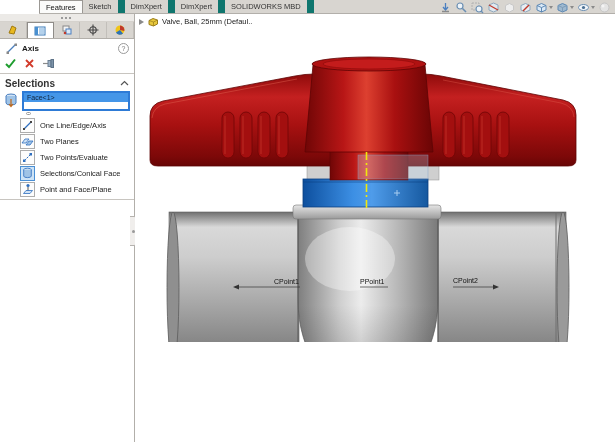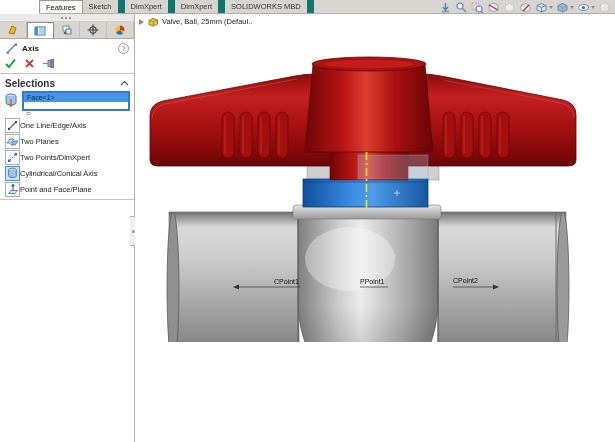--- a/index.html
+++ b/index.html
@@ -37,21 +37,21 @@
               font-size:7px; line-height:9px; text-align:center; }
   .pm-actions { height:16px; display:flex; align-items:center; gap:7px; padding:0 4px; }
   .pm-hr { height:1px; background:#c8c5c0; margin:2px 0; }
   .pm-sec { height:14px; display:flex; align-items:center; padding:0 5px; }
   .pm-sec .s { font-size:10px; font-weight:bold; color:#333; flex:1; }
   .sel-row { display:flex; padding:1px 3px 0 3px; gap:2px; }
   .sel-box { width:108px; height:20px; background:#fff; border:2px solid #2e7bd6; }
   .sel-item { height:9px; background:#4596e8; font-size:7px; line-height:9px; color:#10243c;
               padding-left:3px; white-space:nowrap; overflow:hidden; }
   .grip { width:5px; height:3px; margin:1px auto 2px 26px; border:1px solid #9a9a9a; border-radius:2px; }
-  .opt { display:flex; align-items:center; height:16px; padding-left:5px; }
+  .opt { display:flex; align-items:center; gap:5px; height:16px; padding-left:20px; }
   .opt-btn { width:15px; height:15px; border:1px solid #adadad; background:#fdfdfd;
              display:flex; align-items:center; justify-content:center; }
   .opt.pressed .opt-btn { background:#cde3f6; border-color:#4a8fd4; }
   .opt .lbl { font-size:7.5px; color:#222; white-space:nowrap; }
 
   .pm-splitter { position:absolute; left:130px; top:216px; width:8px; height:30px;
                  background:#f0eeec; border:1px solid #b5b2ae; border-left:none;
                  border-radius:0 4px 4px 0; }
   .pm-splitter .d { position:absolute; left:2px; top:13px; width:3px; height:3px;
                     border-radius:50%; background:#9a9a9a; }
@@ -249,30 +249,30 @@
     <span class="lbl">Two Planes</span>
   </div>
   <div class="opt">
     <span class="opt-btn">
         <svg width="11" height="11">
           <path d="M2.5 8.5 L8.5 2.5" stroke="#2f6fbf" stroke-width="1" stroke-dasharray="2 1"></path>
           <rect x="1" y="7.5" width="2.5" height="2.5" fill="#2f6fbf"></rect>
           <rect x="7.5" y="1" width="2.5" height="2.5" fill="#2f6fbf"></rect>
         </svg>
       </span>
-    <span class="lbl">Two Points/DimXpert</span>
+    <span class="lbl">Two Points/Evaluate</span>
   </div>
   <div class="opt pressed">
     <span class="opt-btn">
         <svg width="11" height="12">
           <ellipse cx="5.5" cy="2.8" rx="3.8" ry="1.6" fill="#cfe2f5" stroke="#2f6fbf" stroke-width="0.8"></ellipse>
           <path d="M1.7 2.8 L1.7 9 A3.8 1.6 0 0 0 9.3 9 L9.3 2.8" fill="#9fc3e6" stroke="#2f6fbf" stroke-width="0.8"></path>
         </svg>
       </span>
-    <span class="lbl">Cylindrical/Conical Axis</span>
+    <span class="lbl">Selections/Conical Face</span>
   </div>
   <div class="opt">
     <span class="opt-btn">
         <svg width="12" height="12">
           <circle cx="6" cy="2.5" r="1.6" fill="#2f6fbf"></circle>
           <path d="M6 4 L6 8" stroke="#555" stroke-width="1"></path>
           <path d="M1.5 10.5 L4 7.5 L10.5 7.5 L8 10.5 Z" fill="#cfe2f5" stroke="#2f6fbf" stroke-width="0.8"></path>
         </svg>
       </span>
     <span class="lbl">Point and Face/Plane</span>

